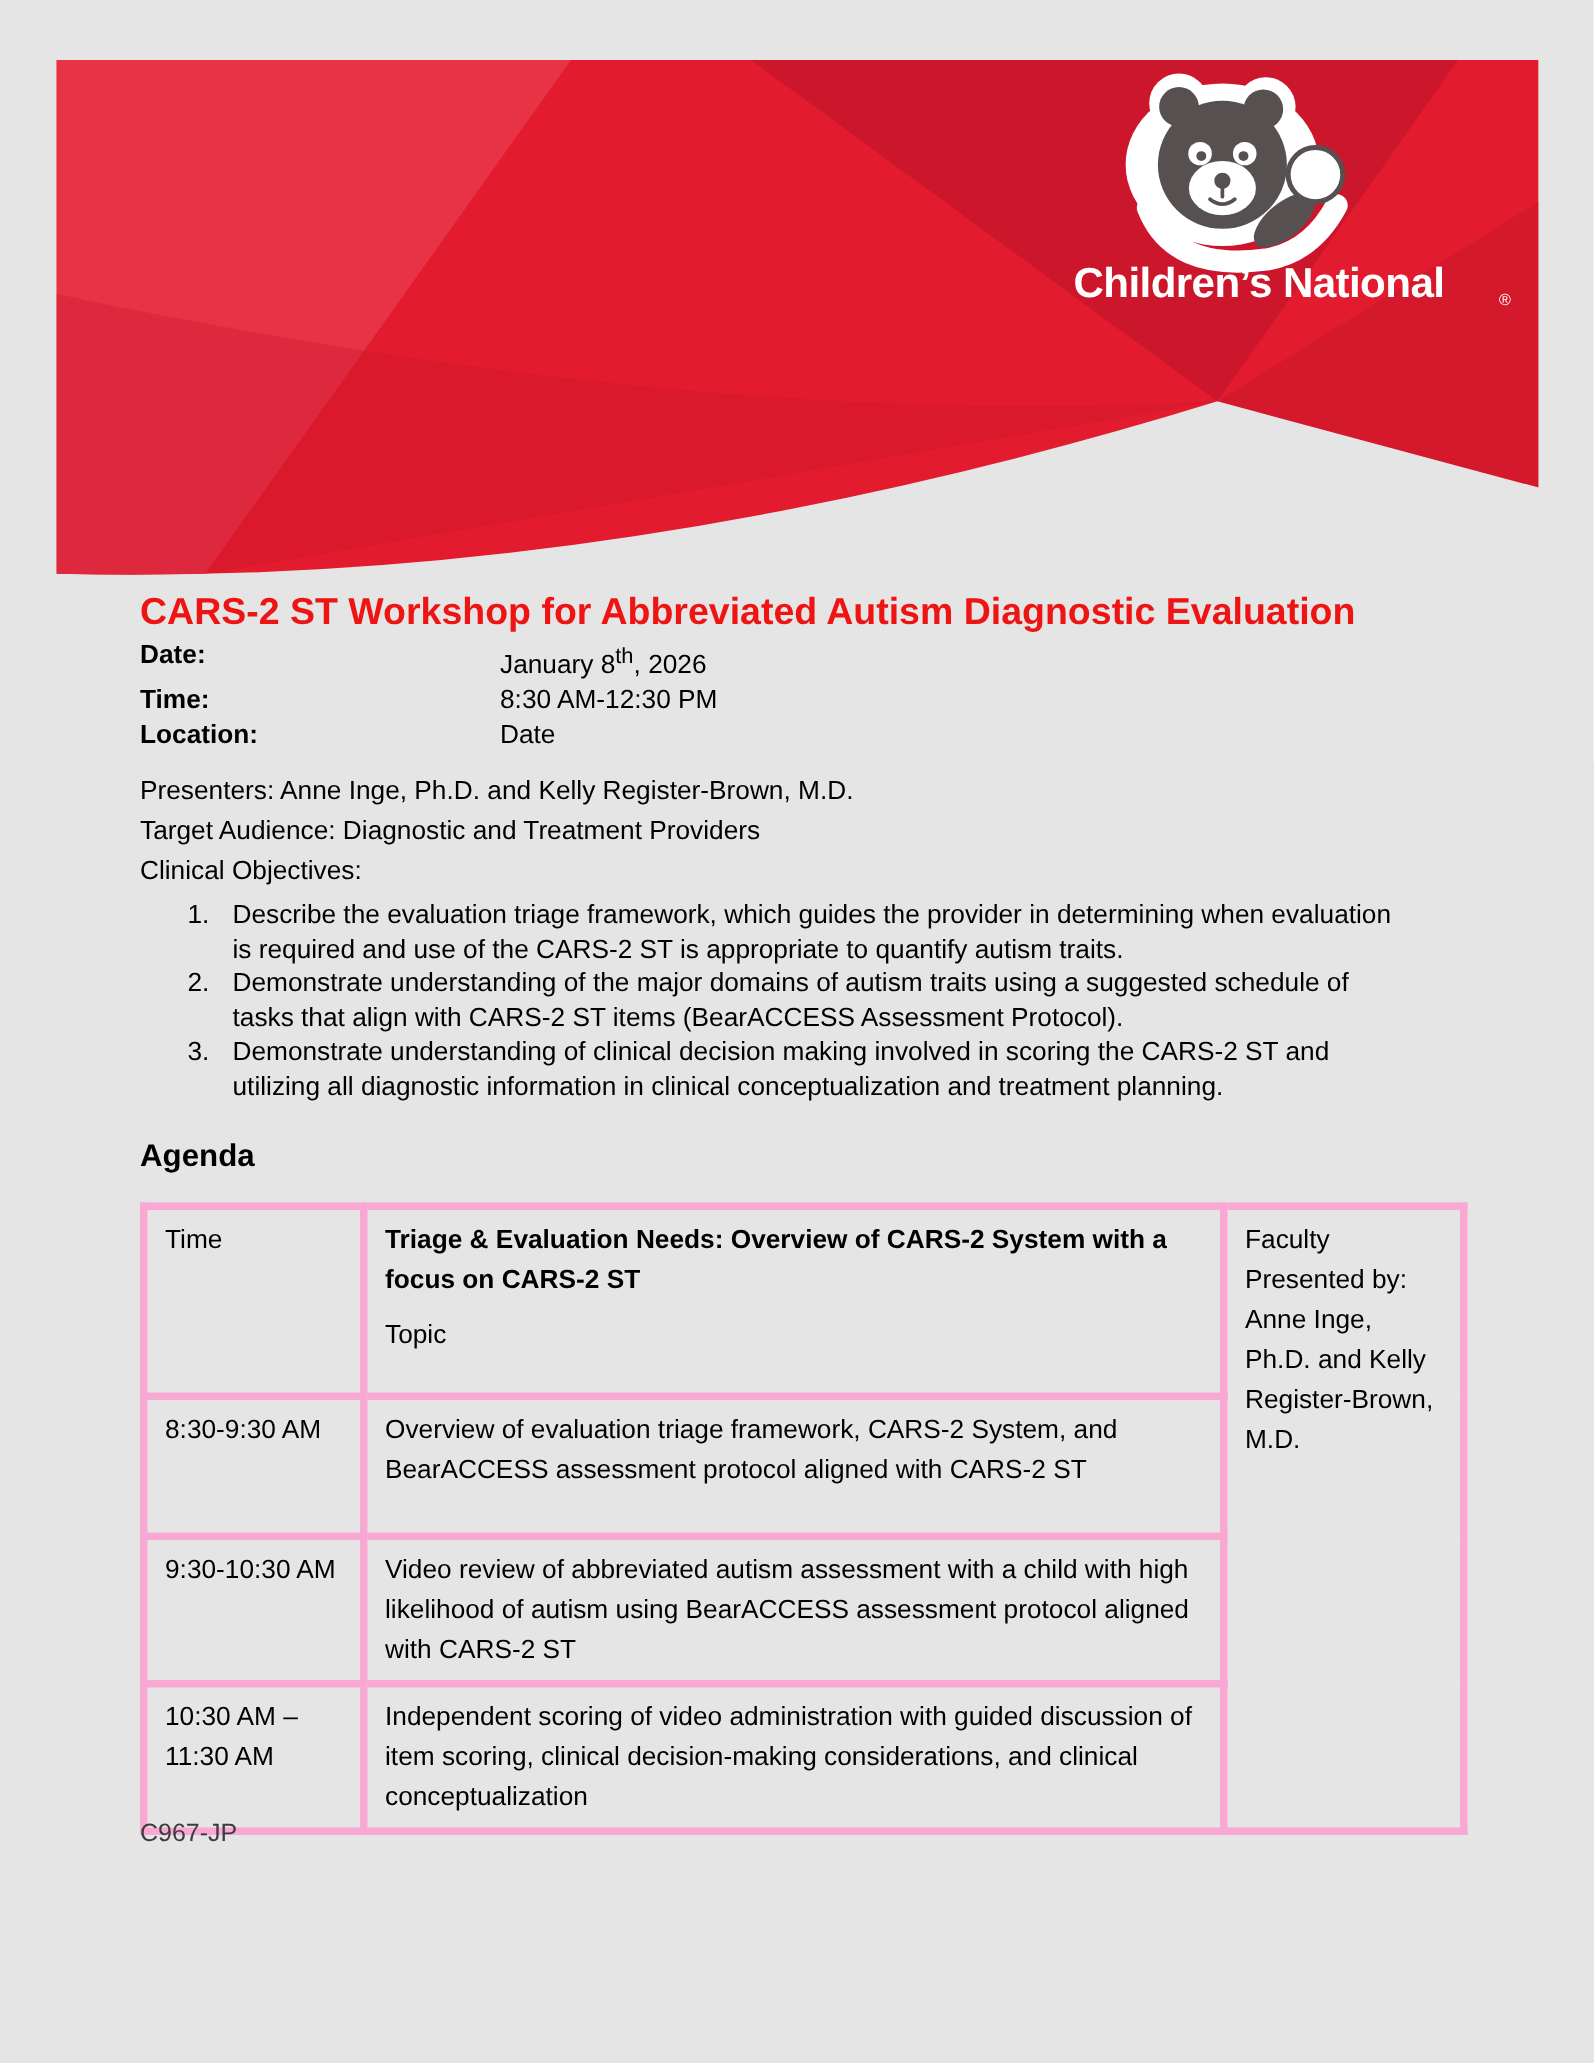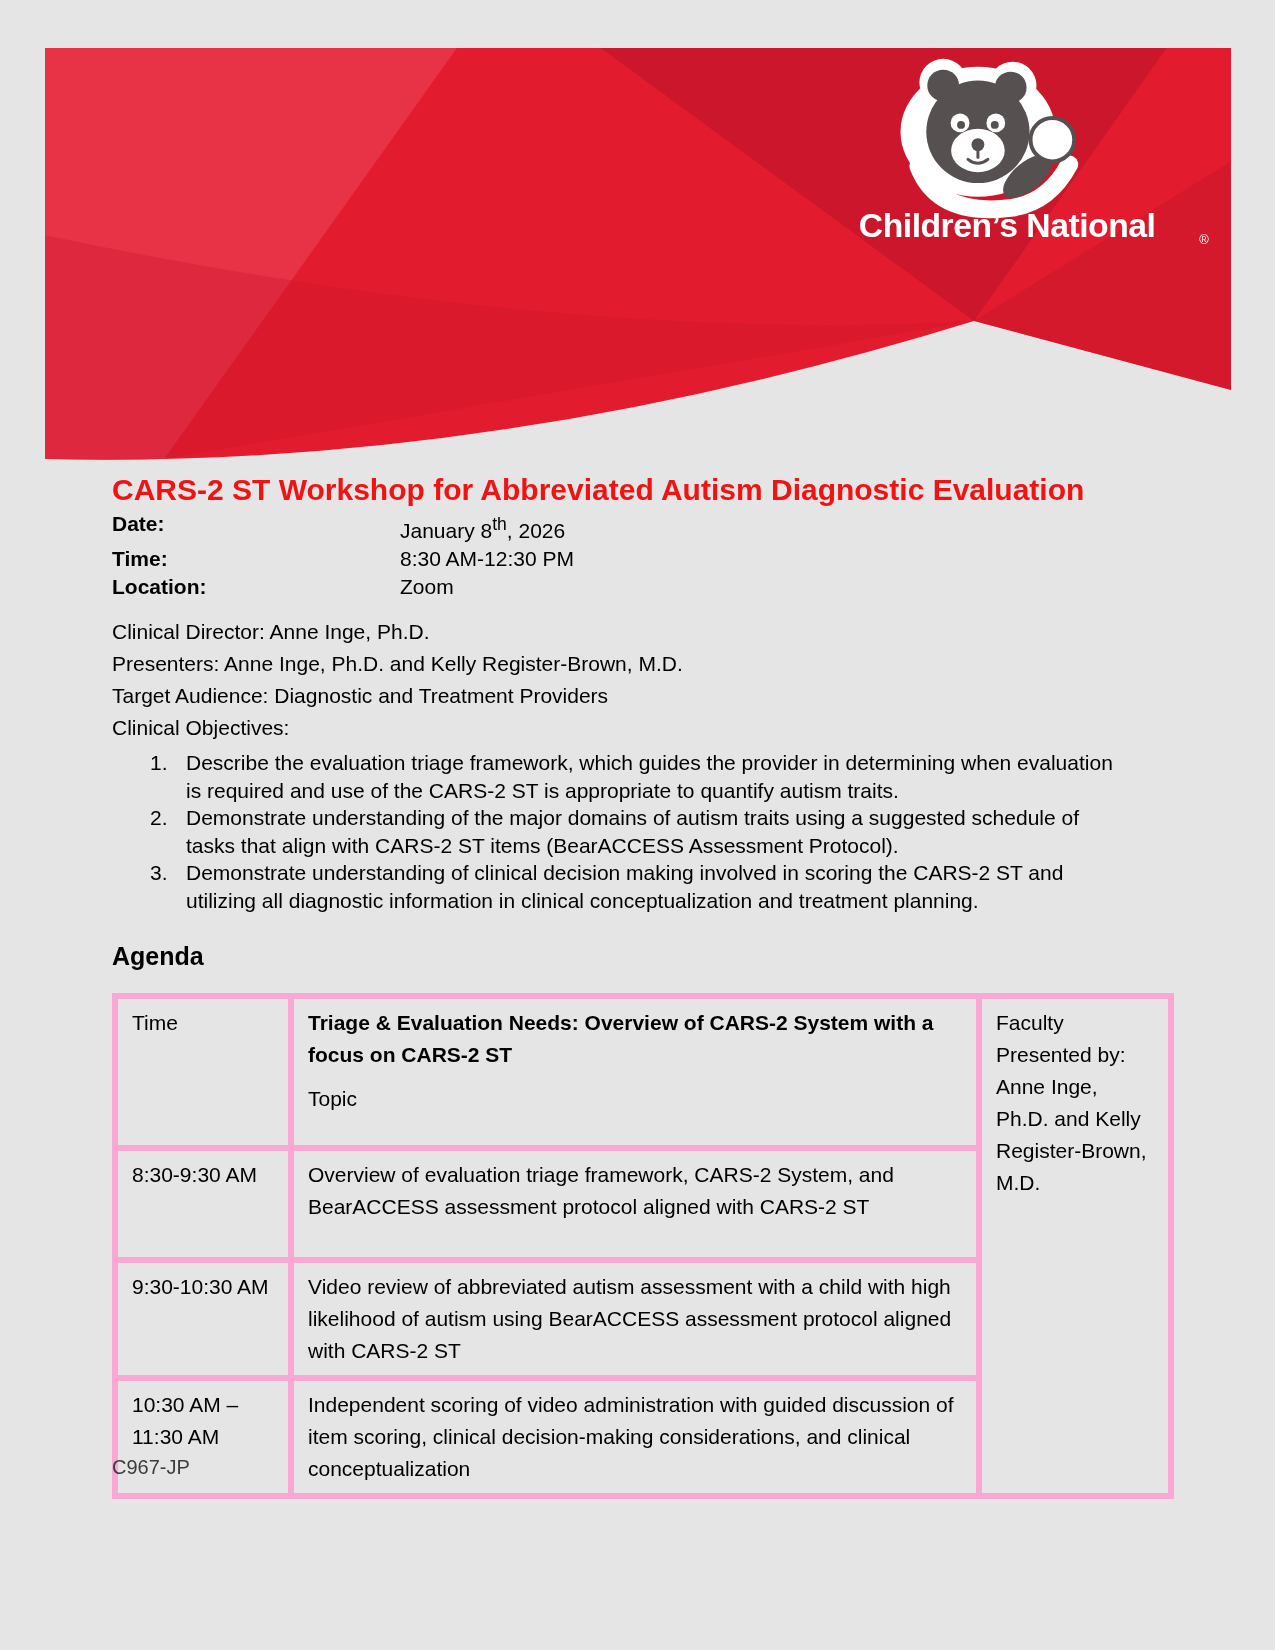--- a/index.html
+++ b/index.html
@@ -87,26 +87,25 @@
       <div class="detail-row">
         <span class="detail-label">Date:</span>
         <span class="detail-value"><span>January 8</span><sup>th</sup><span>, 2026</span></span>
       </div>
       <div class="detail-row">
         <span class="detail-label">Time:</span>
         <span class="detail-value">8:30 AM-12:30 PM</span>
       </div>
       <div class="detail-row">
         <span class="detail-label">Location:</span>
-        <span class="detail-value">Zoom</span>
+        <span class="detail-value">Date</span>
       </div>
     </div>
 
     <div class="info">
-      <p>Clinical Director: Anne Inge, Ph.D.</p>
       <p>Presenters: Anne Inge, Ph.D. and Kelly Register-Brown, M.D.</p>
       <p>Target Audience: Diagnostic and Treatment Providers</p>
       <p>Clinical Objectives:</p>
     </div>
 
     <div class="objectives">
       <div class="obj">
         <span class="obj-num">1.</span>
         <span class="obj-text">Describe the evaluation triage framework, which guides the provider in determining when evaluation is required and use of the CARS-2 ST is appropriate to quantify autism traits.</span>
       </div>

